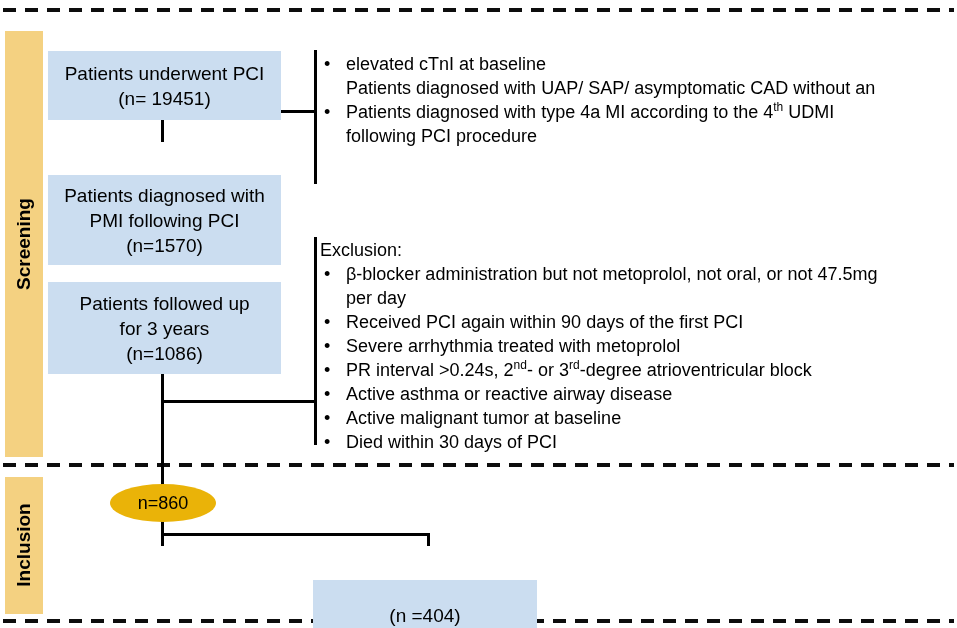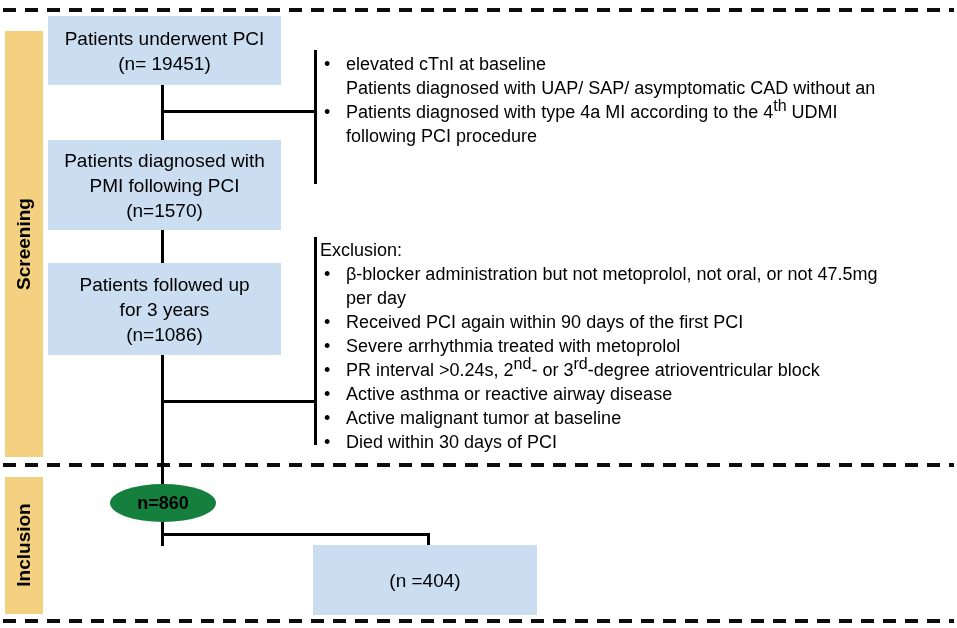--- a/index.html
+++ b/index.html
@@ -22,31 +22,31 @@
   .vlabel {
     position:absolute; font-weight:bold; font-size:19px; white-space:nowrap;
     transform:translate(-50%,-50%) rotate(-90deg);
   }
   .vlabel.screening { left:24px; top:244px; }
   .vlabel.inclusion { left:24px; top:545px; }
   
   .fbox {
     position:absolute; background:#CBDDF0;
     display:flex; flex-direction:column; justify-content:center; align-items:center;
-    text-align:center; font-size:19px; line-height:25px;
+    text-align:center; font-size:19px; line-height:25px;margin-top:35px;
   }
   .box-pci       { left:48px;  top:16px;  width:233px; height:69px; }
   .box-pmi       { left:48px;  top:140px; width:233px; height:90px; }
-  .box-followup  { left:48px;  top:263px; width:233px; height:92px; }
+  .box-followup  { left:48px;  top:247px; width:233px; height:92px; }
   .box-metoprolol{ left:48px;  top:545px; width:232px; height:70px; }
   .box-observ    { left:313px; top:545px; width:224px; height:70px; }
   .ellipse {
     position:absolute; left:110px; top:484px; width:106px; height:38px;
-    background:#15803d; border-radius:50%;
-    display:flex; justify-content:center; align-items:center; font-size:18px;font-weight:bold;
+    background:#eab308; border-radius:50%;
+    display:flex; justify-content:center; align-items:center; font-size:18px;
   }
   
   .ln { position:absolute; background:#000; }
   .v  { width:3px; }
   .h  { height:3px; }
   .v1 { left:161px; top:85px;  height:57px; }
   .v2 { left:161px; top:229px; height:36px; }
   .v3 { left:161px; top:355px; height:131px; }
   .v4 { left:161px; top:521px; height:14px; }
   .h-branch { left:161px; top:533px; width:269px; }
@@ -57,21 +57,21 @@
   .h-excl   { left:163px; top:400px; width:153px; }
   .v-excl-bracket { left:314px; top:237px; height:208px; }
   
   .crit { position:absolute; width:636px; font-size:18px; line-height:24px; }
   .crit.incl { left:320px; top:52px; }
   .crit.excl { left:320px; top:238px; }
   .crit-title { white-space:nowrap; }
   .crit-item { position:relative; padding-left:26px; }
   .bullet { position:absolute; left:4px; top:0; }
   .cline { white-space:nowrap; }
-  .sup { font-size:16px; vertical-align:super; line-height:0; }
+  .sup { font-size:12px; vertical-align:super; line-height:0; }
 </style>
 </head>
 <body>
 
 <div class="canvas">
 
   <div class="dash top"></div>
   <div class="dash middle"></div>
   <div class="dash bottom"></div>
 

